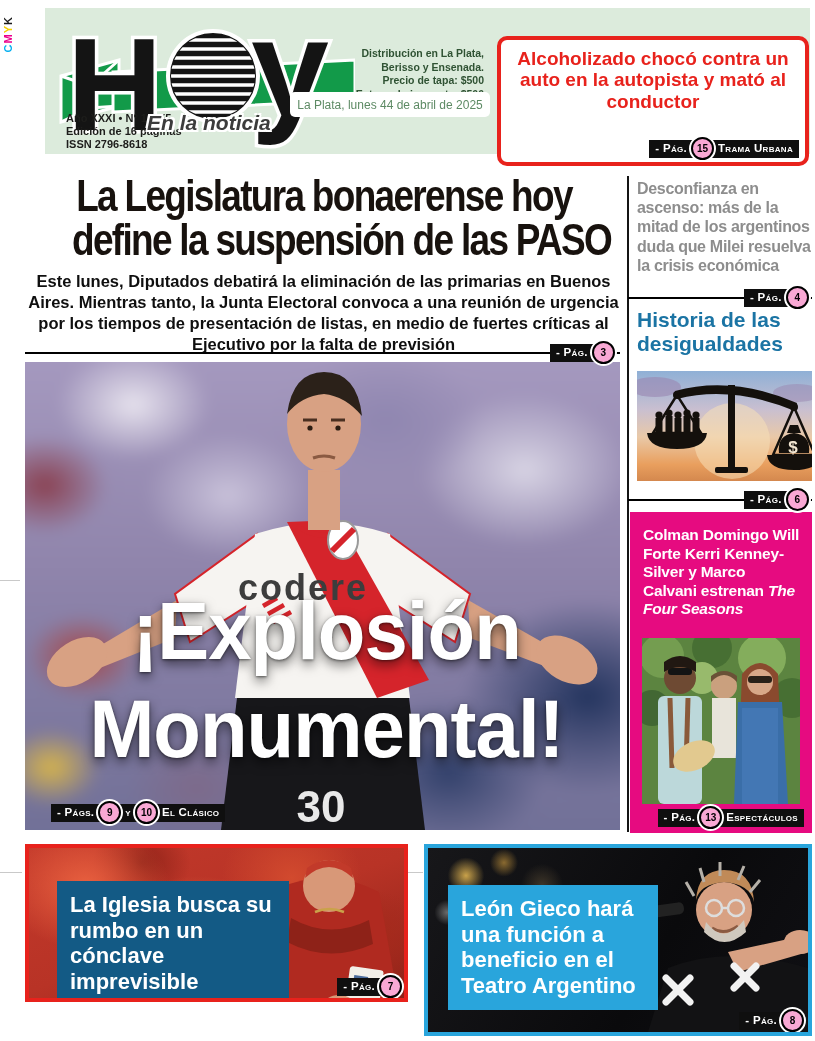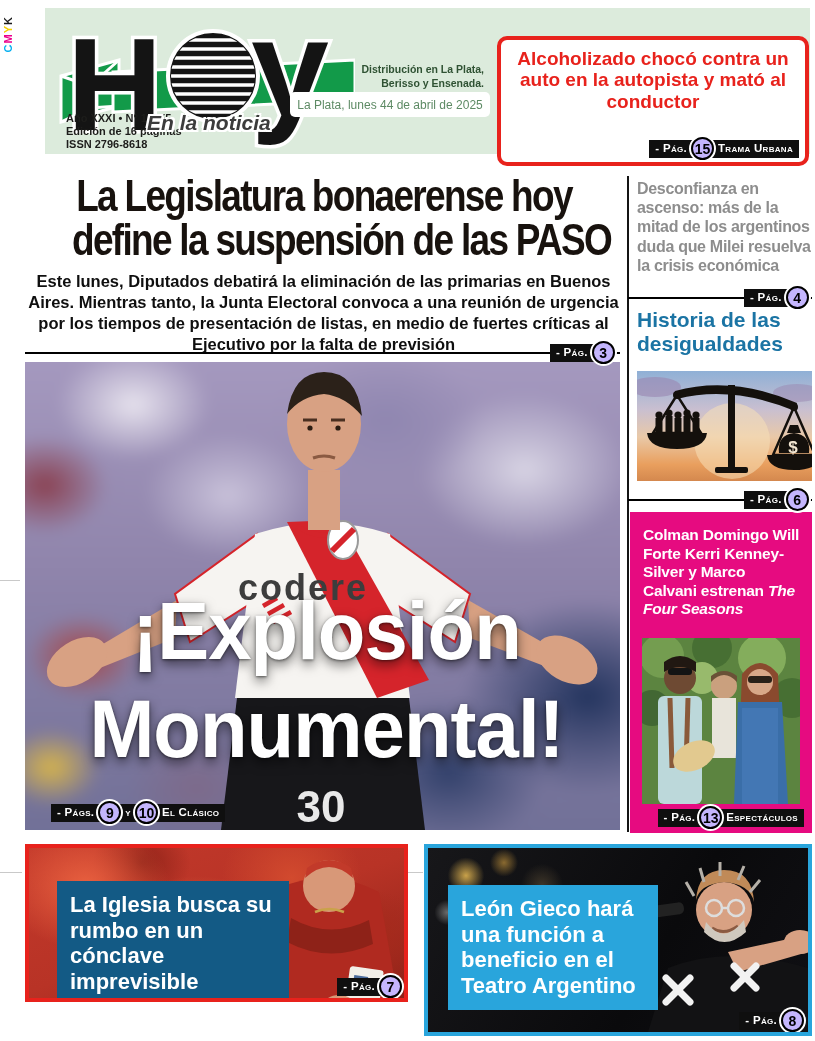--- a/index.html
+++ b/index.html
@@ -29,22 +29,22 @@
   
   .alert{left:497px;top:36px;width:312px;height:130px;background:#fff;border:4px solid #e8221c;
     border-radius:10px;box-sizing:border-box;}
   .alert-text{padding:8px 12px 0;text-align:center;font-size:19px;font-weight:bold;line-height:1.12;color:#e8221c;}
 
   
   .pbadge{position:absolute;display:inline-flex;align-items:center;font-weight:bold;
     font-variant:small-caps;font-size:11.5px;line-height:1;height:19px;}
   .pb-box{background:#0f0f0f;color:#fff;display:flex;align-items:center;height:17px;
     padding:1px 6px 0;letter-spacing:.3px;white-space:nowrap;}
-  .pb-circle{width:19px;height:19px;border-radius:50%;background:#c4b5fd;border:2.5px solid #000;
-    color:#000;display:flex;align-items:center;justify-content:center;font-size:14px;
+  .pb-circle{width:19px;height:19px;border-radius:50%;background:#f9a8d4;border:2.5px solid #000;
+    color:#000;display:flex;align-items:center;justify-content:center;font-size:10px;
     font-variant:normal;font-weight:bold;margin:0 -2px;z-index:1;box-shadow:0 0 0 2px #fff;}
   .rule{position:absolute;background:#000;height:2px;}
 
   
   .headline{left:24px;top:174px;width:600px;color:#18120e;}
   .hl-line{white-space:nowrap;font-weight:bold;font-size:44px;letter-spacing:-2px;line-height:1.0;
     text-align:center;transform:scaleX(0.84);transform-origin:50% 50%;}
   .deck{left:25px;top:271px;width:597px;text-align:center;font-size:16.5px;font-weight:bold;
     line-height:1.27;color:#0f0f0f;}
 
@@ -152,21 +152,21 @@
     <text x="196" y="104" font-family="Liberation Sans, sans-serif" font-size="140" font-weight="bold" fill="#141414" stroke="#fff" stroke-width="7" paint-order="stroke">y</text>
   </svg>
 
   <div class="abs meta" style="left:21px;top:104px;">
     <div>Año XXXI • N° 10255</div>
     <div>Edición de 16 páginas</div>
     <div>ISSN 2796-8618</div>
   </div>
   <div class="abs tagline" style="left:102px;top:103px;">En la noticia</div>
 
-  <div class="abs dist" style="left:303px;top:39px;margin-top:16px;">
+  <div class="abs dist" style="left:303px;top:39px;">
     <div>Distribución en La Plata,</div>
     <div>Berisso y Ensenada.</div>
     <div>Precio de tapa: $500</div>
     <div>Entrega bajo puerta: $500</div>
   </div>
 
   <div class="abs datebar" style="left:245px;top:84px;">La Plata, lunes 44 de abril de 2025</div>
 </div>
 
 <div class="abs alert">

